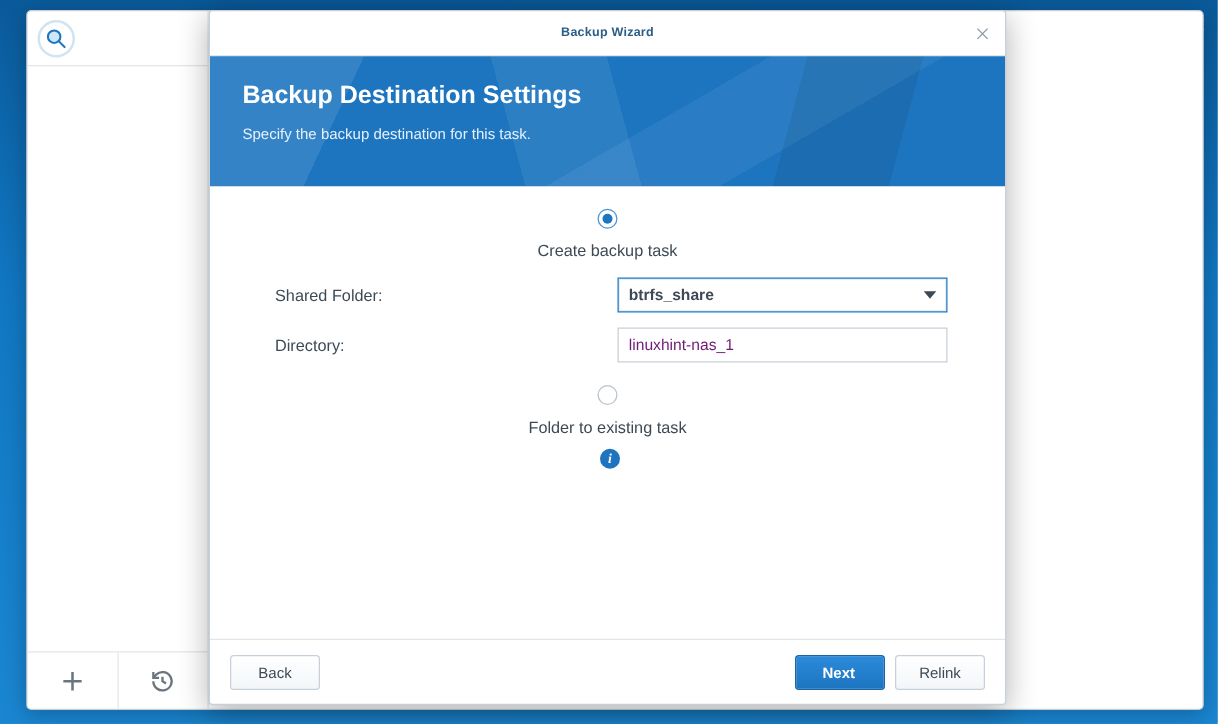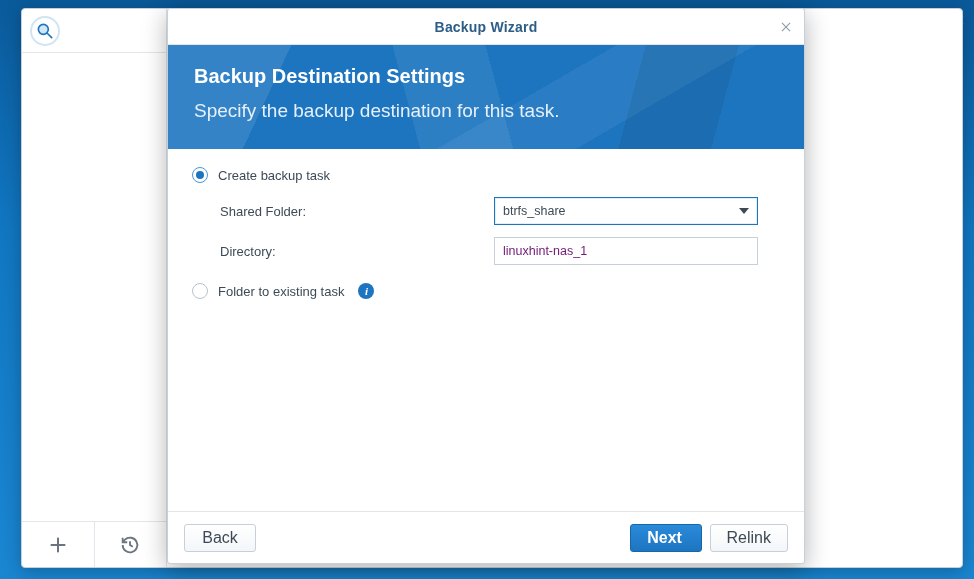--- a/index.html
+++ b/index.html
@@ -52,85 +52,86 @@
     .modal {
       position:absolute; left:167px; top:8px; width:638px; height:556px;
       background:#fff; border:1px solid #c7d0d8; border-radius:3px;
       box-shadow: 0 6px 24px rgba(0,0,0,.3);
       display:flex; flex-direction:column;
     }
     .modal-titlebar {
       height:36px; display:flex; align-items:center; justify-content:center;
       border-bottom:1px solid #e1e6eb; position:relative;
     }
-    .modal-titlebar .title { font-size:14px; font-weight:700; color:#2c5d86; letter-spacing:.2px; }
+    .modal-titlebar .title { font-size:10px; font-weight:700; color:#2c5d86; letter-spacing:.2px; }
     .modal-close {
       position:absolute; right:8px; top:8px; width:20px; height:20px;
       display:flex; align-items:center; justify-content:center; color:#8a9aa6; cursor:pointer;
     }
 
     .hero {
       height:104px; background:#1d75c0; position:relative; overflow:hidden;
       padding:20px 26px 0 26px; color:#fff;
     }
     .hero::before {
       content:""; position:absolute; inset:0;
       background:
         linear-gradient(115deg, rgba(255,255,255,.10) 0%, rgba(255,255,255,.10) 18%, transparent 18%),
         linear-gradient( 75deg, transparent 38%, rgba(255,255,255,.07) 38%, rgba(255,255,255,.07) 52%, transparent 52%),
         linear-gradient(150deg, transparent 55%, rgba(255,255,255,.06) 55%, rgba(255,255,255,.06) 72%, transparent 72%),
         linear-gradient(105deg, transparent 72%, rgba(0,0,0,.08) 72%, rgba(0,0,0,.08) 86%, transparent 86%);
     }
     .hero h1 { position:relative; font-size:20px; font-weight:700; margin-bottom:12px; }
-    .hero p  { position:relative; font-size:19px; font-weight:400; color:#e6f0fa; }
+    .hero p  { position:relative; font-size:12px; font-weight:400; color:#e6f0fa; }
 
     .body { flex:1; padding:18px 24px 10px 24px; font-size:13px; color:#3d4a55; overflow:auto; }
 
-    .opt-row { display:flex; align-items:center; gap:10px; margin-bottom:14px; }
+    .opt-row { display:flex; align-items:center; gap:10px; margin-bottom:14px;flex-direction:column; }
     .radio {
       width:16px; height:16px; border:1px solid #4a95d6; border-radius:50%;
       display:inline-flex; align-items:center; justify-content:center; background:#fff;
     }
     .radio.checked::after {
       content:""; width:8px; height:8px; background:#1d75c0; border-radius:50%;
     }
     .radio.unchecked { border-color:#b8c3cc; }
     .opt-label { font-size:13px; color:#3d4a55; }
 
     .fields { margin-left:28px; }
     .field-row {
       display:flex; align-items:center; margin-bottom:12px;gap:28px;
     }
     .field-label { width:246px; font-size:13px; }
     .select {
       flex:1; max-width:264px; height:28px; background:#fff;
       border:1px solid #1d75c0; display:flex; align-items:center;
       padding:0 8px; justify-content:space-between; font-size:12.5px; color:#3d4a55;
       box-shadow: 0 0 0 1px rgba(29,117,192,.12) inset;
+      font-weight: bold;
     }
     .select .caret { border-left:5px solid transparent; border-right:5px solid transparent; border-top:6px solid #3d4a55; }
     .textinput {
       flex:1; max-width:264px; height:28px;
       border:1px solid #c7d0d8; padding:0 8px; font-size:12.5px; color:#701a75;
       outline:none;
     }
 
     .info-badge {
       width:16px; height:16px; border-radius:50%; background:#1d75c0; color:#fff;
       display:inline-flex; align-items:center; justify-content:center; font-weight:700;
       font-family: Georgia, serif; font-style: italic; font-size:11px; margin-left:4px;
     }
 
     .footer {
       height:52px; border-top:1px solid #e1e6eb; display:flex; align-items:center;
       padding:0 16px; gap:8px;
     }
     .spacer { flex:1; }
     .btn {
-      min-width:72px; height:28px; padding:0 16px; font-size:16px; border-radius:3px;
+      min-width:72px; height:28px; padding:0 16px; font-size:12px; border-radius:3px;
       border:1px solid #c7d0d8; background:linear-gradient(#ffffff,#f3f6f9);
       color:#3d4a55; cursor:pointer; display:inline-flex; align-items:center; justify-content:center;text-align:right;
     }
     .btn.primary {
       background:linear-gradient(#2b8ada,#1d75c0); border-color:#1866aa; color:#fff; font-weight:600;padding-left:14px;
     }
   </style>
 </head>
 <body>
 

